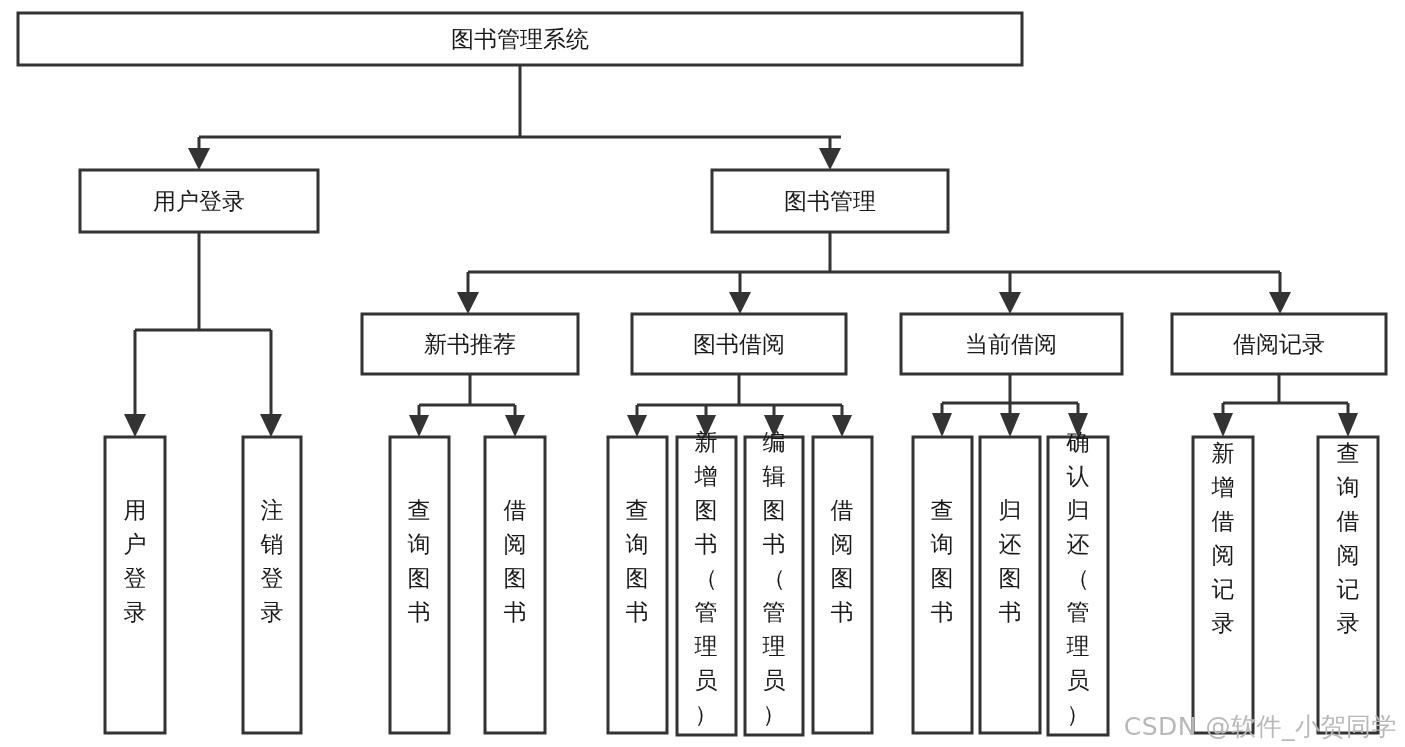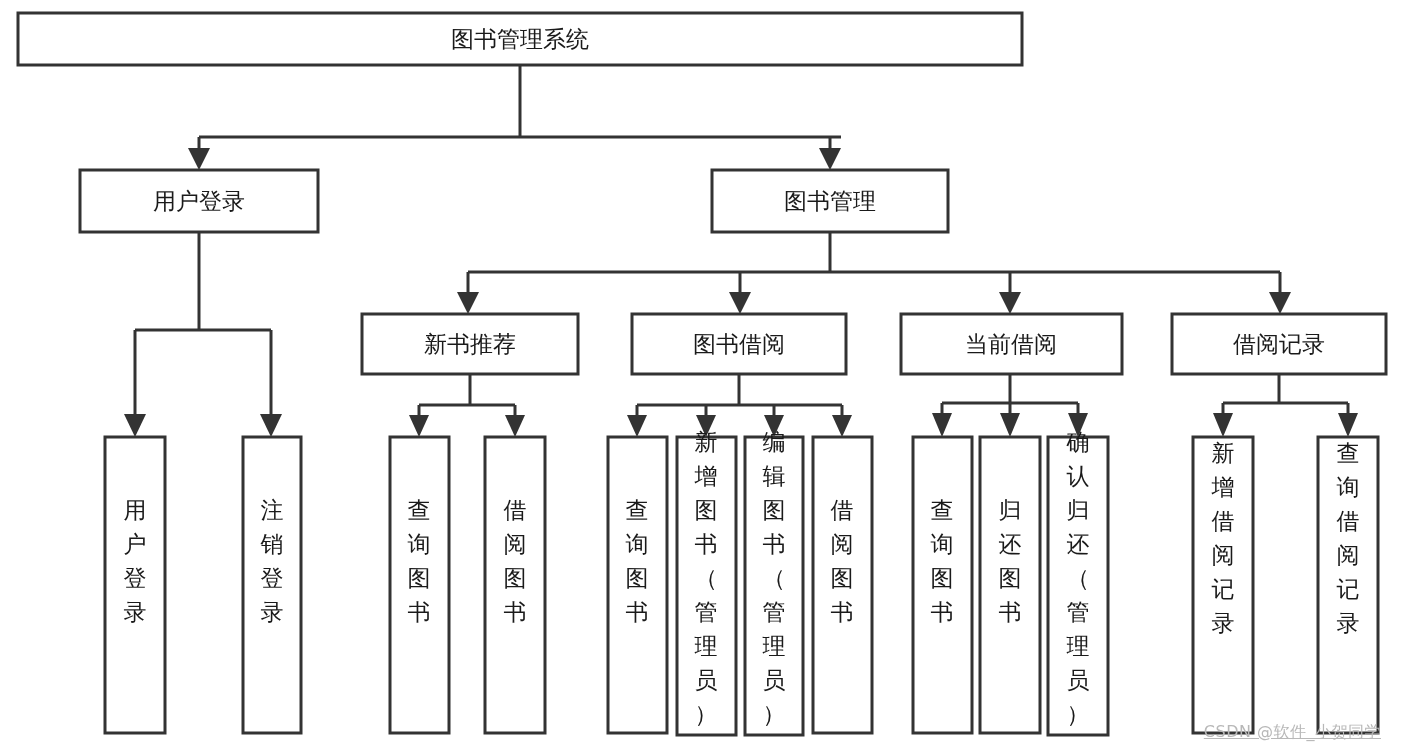--- a/index.html
+++ b/index.html
@@ -47,29 +47,28 @@
     dominant-baseline: middle;
   }
   .node-label-v {
     fill: #1a1a1a;
     font-family: "DejaVu Sans", "Liberation Sans", sans-serif;
     font-size: 23px;
     text-anchor: middle;
   }
   .watermark {
     position: absolute;
-    right: 24px;
+    right: 8px;
     bottom: 4px;
     font-family: "DejaVu Sans", "Liberation Sans", sans-serif;
-    font-size: 16px;
+    font-size: 25px;
     color: #b8b8b8;
     letter-spacing: 0.5px;
     white-space: nowrap;
     pointer-events: none;
-    text-decoration: underline;
   }
 </style>
 </head>
 <body>
 
 <div id="diagram-root">
 
   <svg class="flow" viewBox="0 0 1405 747">
 
     <g>

